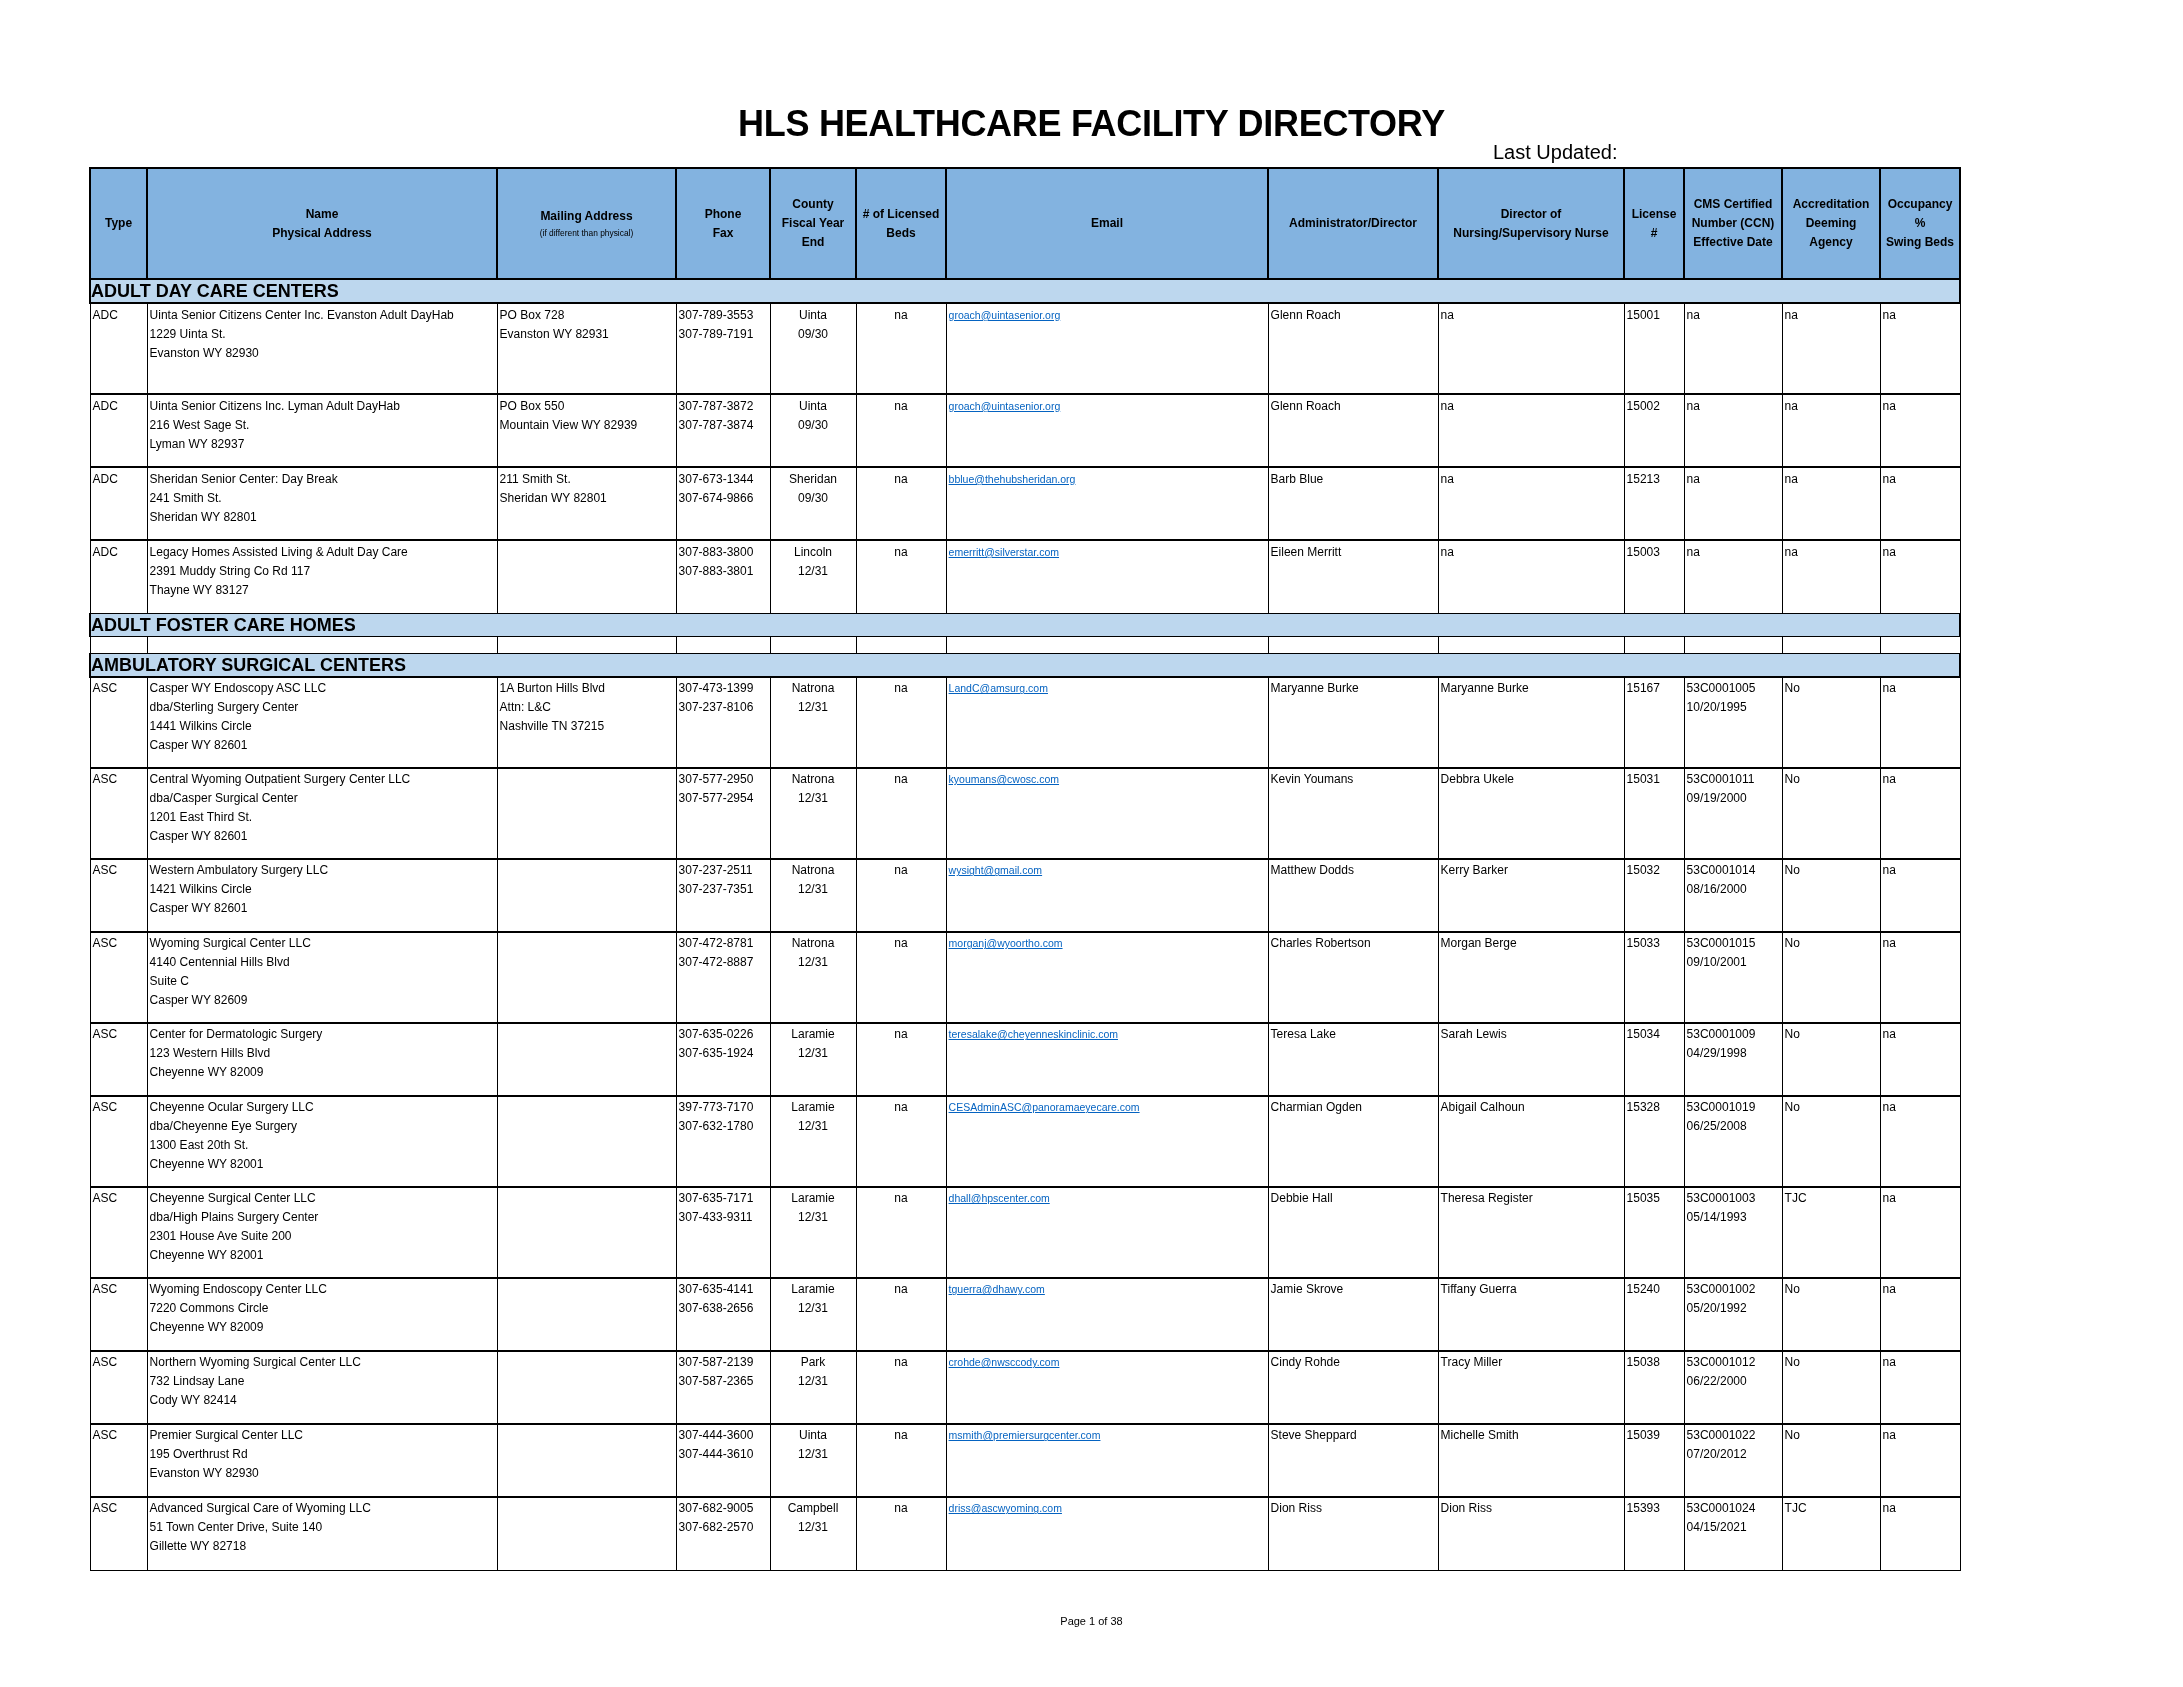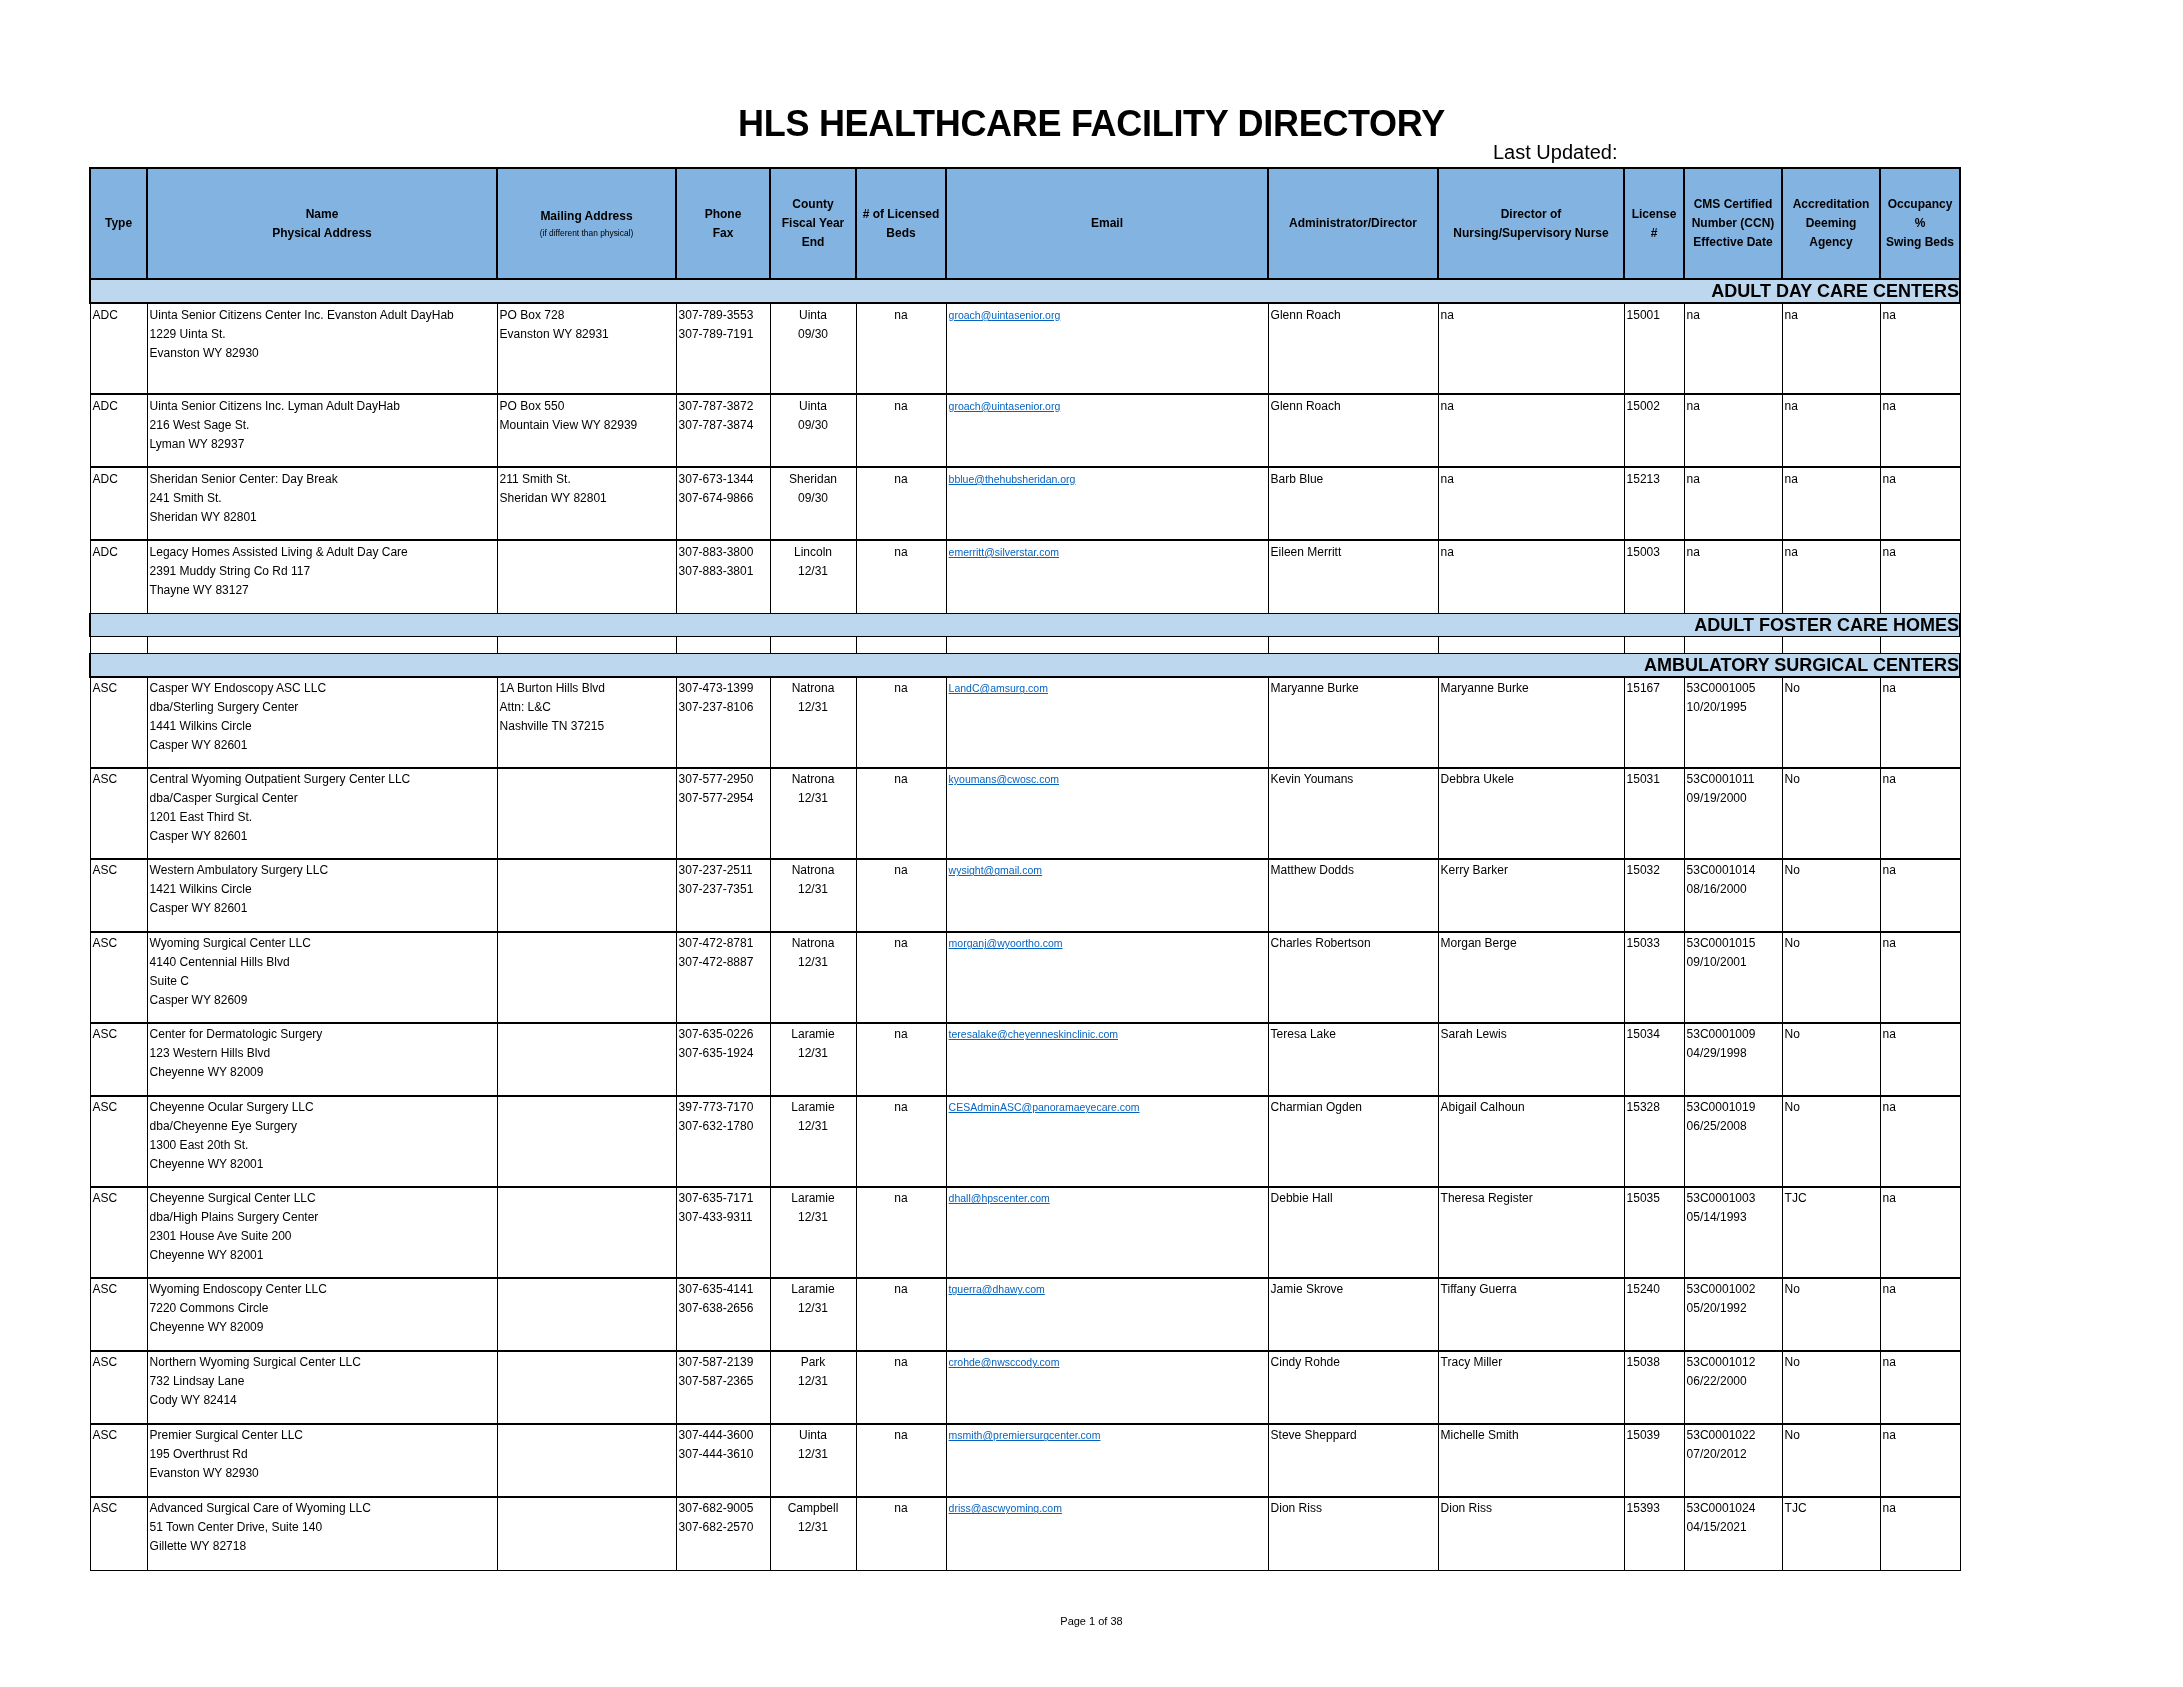--- a/index.html
+++ b/index.html
@@ -4,21 +4,21 @@
 <style>
   html, body { margin: 0; padding: 0; background: #ffffff; }
   body { width: 2183px; height: 1687px; position: relative; font-family: "Liberation Sans", sans-serif; color: #000; overflow: hidden; }
   .title { position: absolute; left: 0; width: 2183px; top: 103px; text-align: center; font-weight: bold; font-size: 36px; letter-spacing: -0.3px; font-family: "Liberation Sans", sans-serif; }
   .updated-label { position: absolute; left: 1493px; top: 141px; font-size: 20px; }
   .updated-value { position: absolute; left: 1765px; top: 141px; font-size: 20px; margin-top: 45px; }
   table.dir { position: absolute; left: 89px; top: 167px; border-collapse: collapse; table-layout: fixed; width: 1870px; }
   table.dir td, table.dir th { border: 1.4px solid #000; padding: 0 2.1px; vertical-align: top; font-size: 12px; line-height: 19px; overflow: hidden; }
   table.dir th { background: #83b3e0; font-weight: bold; text-align: center; vertical-align: middle; height: 109px; font-size: 12px; line-height: 19px; border-width: 2.1px; }
   table.dir th .sub { font-size: 8.4px; font-weight: normal; display: block; line-height: 14px; }
-  tr.section td { background: #bdd7ee; font-weight: bold; font-size: 18px; line-height: 21px; text-align: right; height: 21px; padding: 1.4px 0 0 0; border-left: 2.1px solid #000; border-right: 2.1px solid #000; }
+  tr.section td { background: #bdd7ee; font-weight: bold; font-size: 18px; line-height: 21px; text-align: left; height: 21px; padding: 1.4px 0 0 0; border-left: 2.1px solid #000; border-right: 2.1px solid #000; }
   tr.spacer td { height: 15.4px; }
   td.c { text-align: center; }
   td a { color: #0563c1; text-decoration: underline; font-size: 10.5px; }
   .line { display: block; }
   .footer { position: absolute; left: 0; width: 2183px; top: 1615px; text-align: center; font-size: 11px; }
   tr.data td { padding-top: 1.4px; }
   tr.data { border-top: 2.1px solid #000; }
 </style>
 </head>
 <body>

